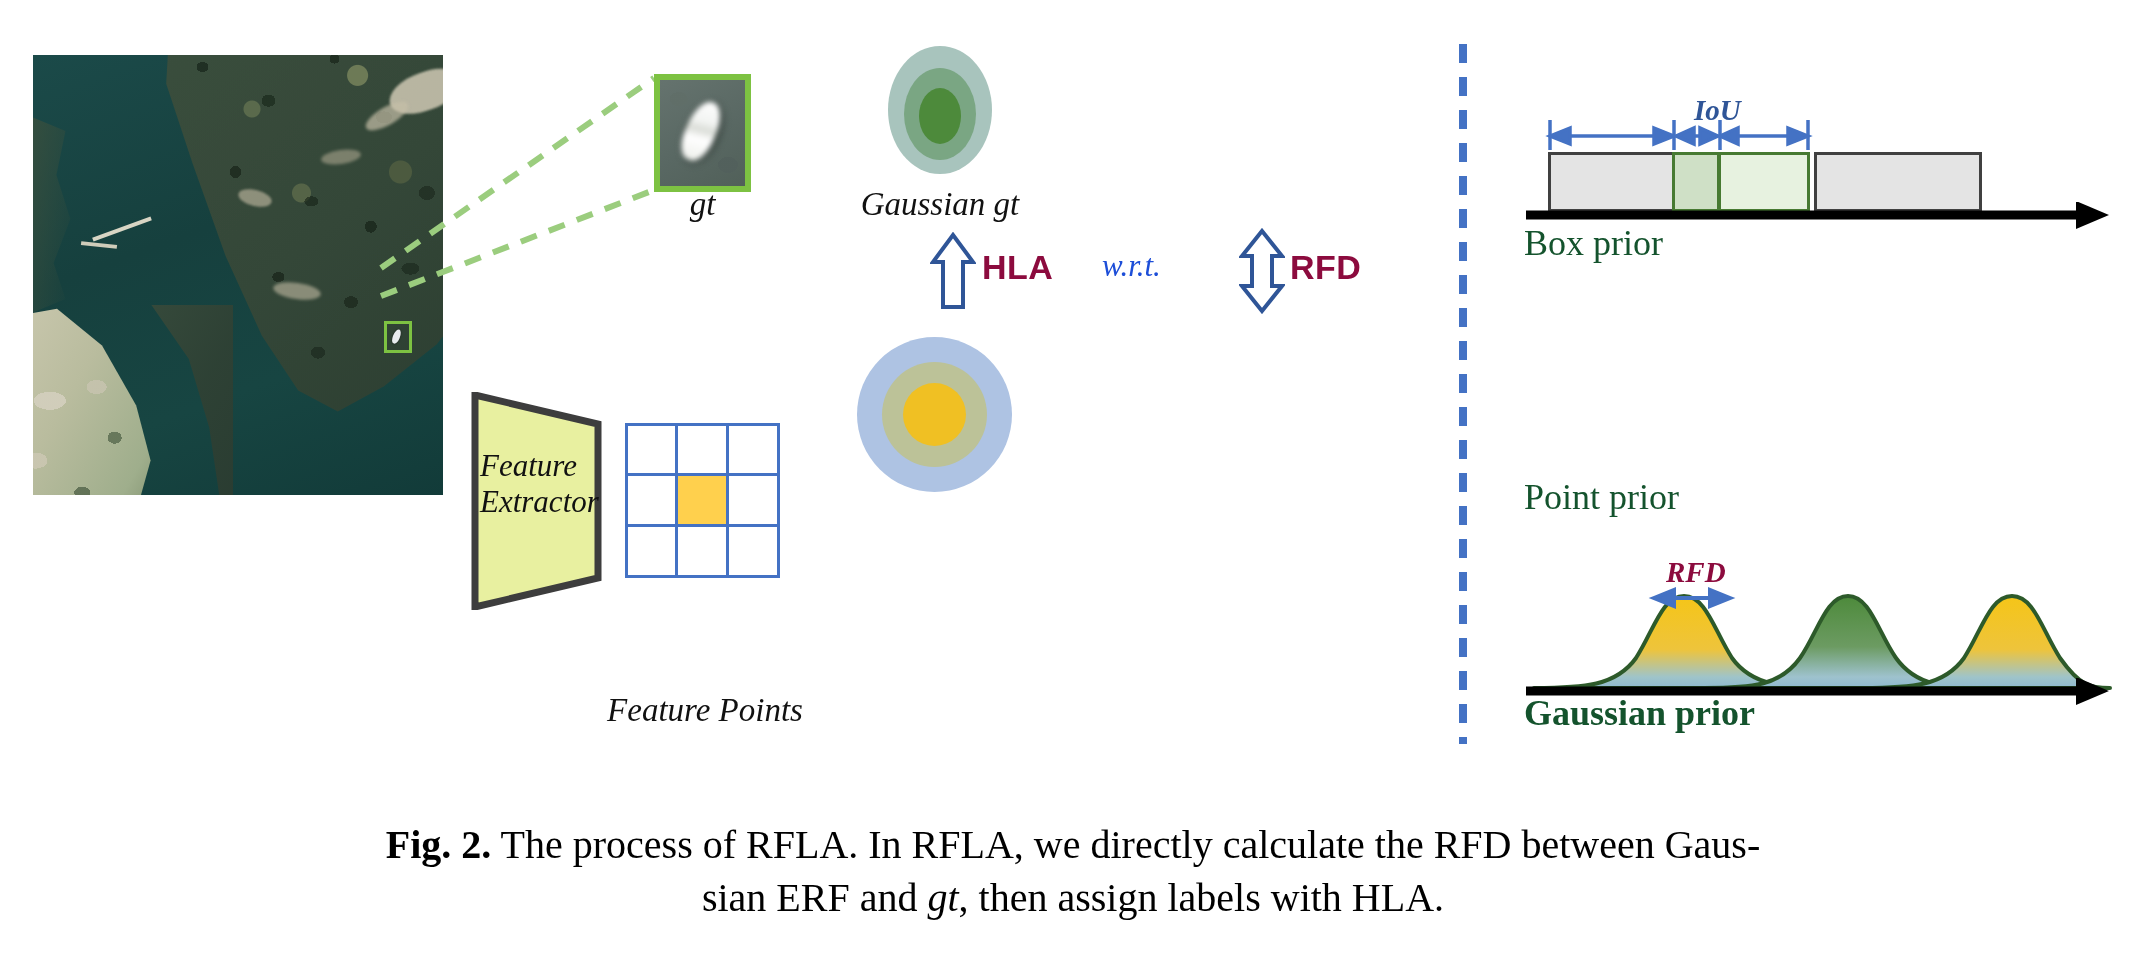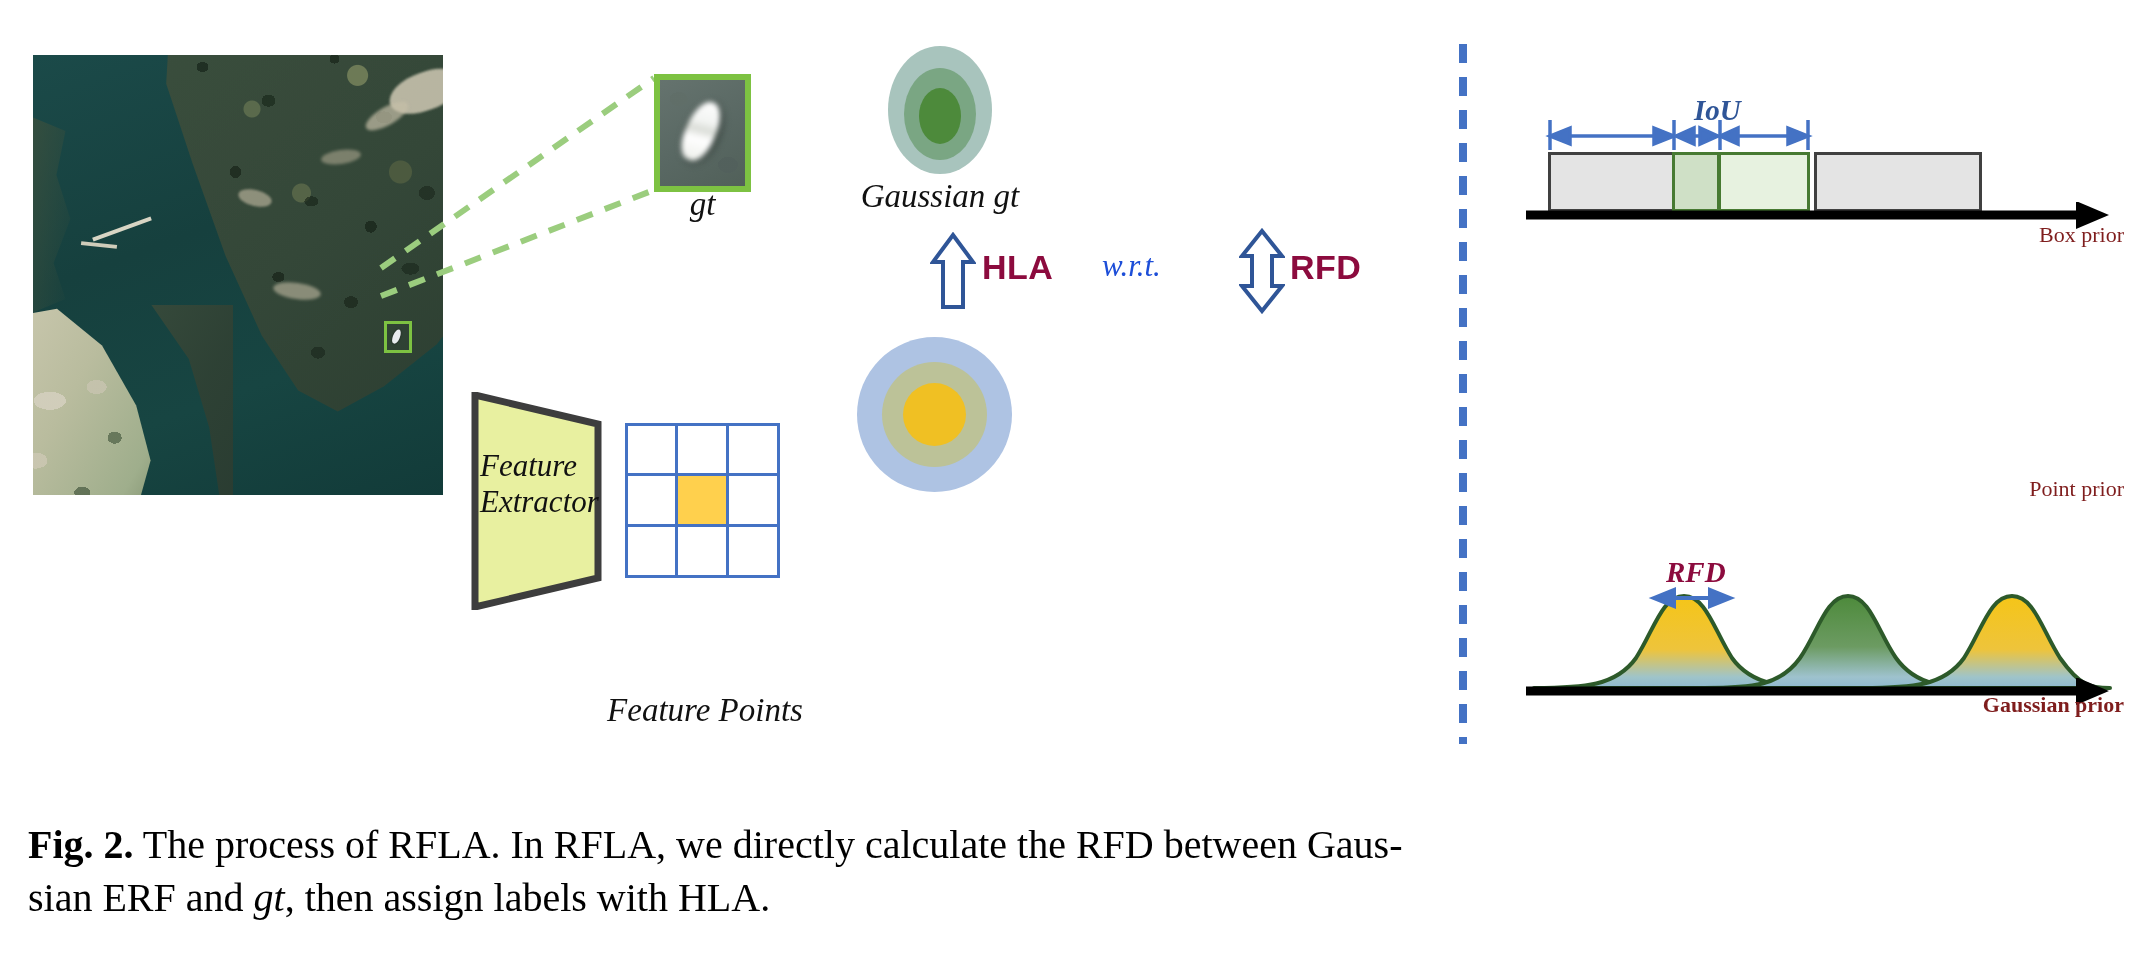--- a/index.html
+++ b/index.html
@@ -177,23 +177,23 @@
 
   
   .fig-label {
     font-style: italic;
     font-size: 33px;
     color: #111;
     text-align: center;
     white-space: nowrap;
   }
   .prior-label {
-    font-size: 22px;
-    color: #7f1d1d;
-    text-align: right;
+    font-size: 36px;
+    color: #14532d;
+    text-align: left;
     white-space: nowrap;
   }
   .prior-label.bold { font-weight: bold; }
 
   
   .mark-hla {
     font-weight: bold;
     font-size: 34px;
     color: #8c0b3e;
     font-family: "Liberation Sans", sans-serif;
@@ -290,20 +290,21 @@
   }
 
   
   #caption {
     left: 28px; top: 818px;
     width: 2090px;
     font-size: 40px;
     line-height: 1.33;
     color: #000;
     font-family: "Liberation Serif", serif;
+    text-align: center;
   }
   #caption .b { font-weight: bold; }
   #caption .i { font-style: italic; }
 </style>
 </head>
 <body>
 
 <div class="figure-root">
 
   <div class="abs" id="input-image-box">
@@ -334,21 +335,21 @@
   <div class="abs" id="gt-crop">
     <div class="gt-crop-inner"></div>
     <div class="gt-ship-shadow"></div>
     <div class="gt-ship"></div>
   </div>
   <div class="abs fig-label" style="left:654px; top:186px; width:97px;">gt</div>
 
   <div class="abs ell" id="ggt-outer"></div>
   <div class="abs ell" id="ggt-mid"></div>
   <div class="abs ell" id="ggt-inner"></div>
-  <div class="abs fig-label" style="left:790px; top:178px; width:300px;font-style:italic;">Gaussian gt</div>
+  <div class="abs fig-label" style="left:790px; top:186px; width:300px;font-style:italic;">Gaussian gt</div>
 
   <svg class="abs" style="left:930px; top:232px; width:46px; height:78px;" viewBox="0 0 46 78">
     <polygon points="23,3 43,30 33,30 33,75 13,75 13,30 3,30" fill="#ffffff" stroke="#2f5597" stroke-width="4" stroke-linejoin="miter"></polygon>
   </svg>
   <div class="abs mark-hla" style="left:982px; top:248px;">HLA</div>
 
   <div class="abs wrt" style="left:1102px; top:248px;">w.r.t.</div>
 
   <svg class="abs" style="left:1239px; top:228px; width:46px; height:86px;" viewBox="0 0 46 86">
     <polygon points="23,3 43,28 33,28 33,58 43,58 23,83 3,58 13,58 13,28 3,28" fill="#ffffff" stroke="#2f5597" stroke-width="4" stroke-linejoin="miter"></polygon>

